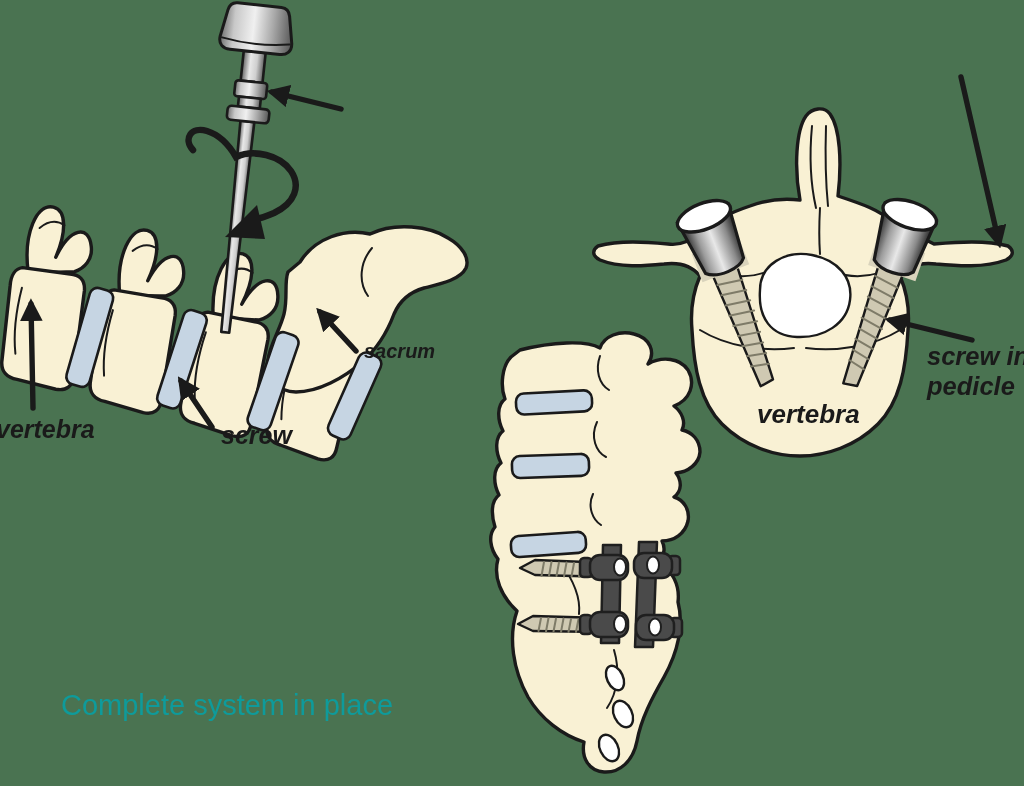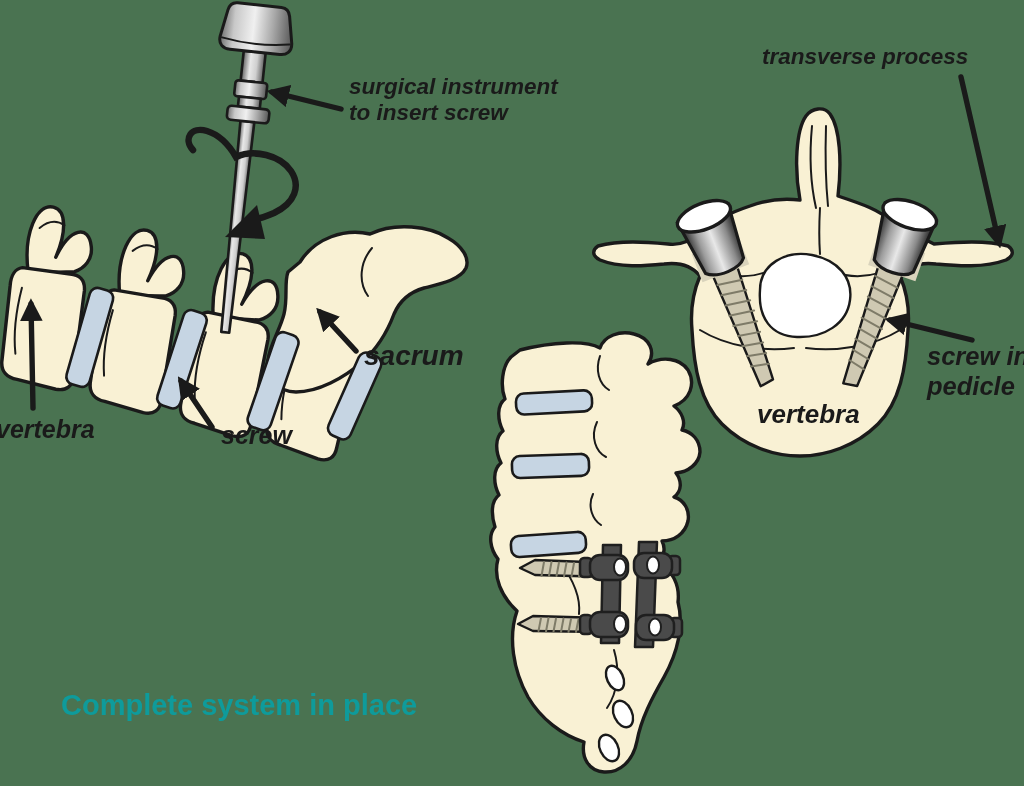--- a/index.html
+++ b/index.html
@@ -27,26 +27,26 @@
   .hole{fill:var(--white);stroke:var(--hardware-outline);stroke-width:2;}
   .foramen{fill:var(--white);stroke:var(--outline);stroke-width:2.4;}
   .lbl{
     position:absolute; font-weight:bold; font-style:italic;
     color:var(--label-text); line-height:1.16; white-space:nowrap;
   }
   .lbl span{display:block;}
   #lbl-instrument{left:349px;top:74px;font-size:22.5px;}
   #lbl-vertebra-lateral{left:-4px;top:415px;font-size:25px;}
   #lbl-disc{left:221px;top:421px;font-size:25px;}
-  #lbl-sacrum{left:364px;top:340px;font-size:28px;}
+  #lbl-sacrum{left:364px;top:340px;font-size:20px;}
   #lbl-transverse{left:762px;top:44px;font-size:22.5px;}
   #lbl-screw-pedicle{left:927px;top:342px;font-size:25.5px;}
   #lbl-vertebra-axial{left:757px;top:399px;font-size:26px;}
   #caption{
-    position:absolute;left:61px;top:689px;font-size:29px;font-weight:bold;
+    position:absolute;left:61px;top:689px;font-size:29px;font-weight:normal;
     color:var(--teal);white-space:nowrap;
   }
 </style>
 </head>
 <body>
 
 <div id="stage">
 
 <svg width="1024" height="786" viewBox="0 0 1024 786">
   <defs>
@@ -234,28 +234,23 @@
       <ellipse class="hole" cx="620" cy="624" rx="6" ry="8.5"></ellipse>
     </g>
     <g>
       <rect class="hw" x="670" y="618" width="12" height="19" rx="4"></rect>
       <rect class="hw" x="636" y="615" width="38" height="25" rx="10"></rect>
       <ellipse class="hole" cx="655" cy="627" rx="6" ry="8.5"></ellipse>
     </g>
   </g>
 </svg>
 
-<div class="lbl" id="lbl-instrument">
-  <span>surgical instrument</span>
-  <span>to insert screw</span>
-</div>
 <div class="lbl" id="lbl-vertebra-lateral">vertebra</div>
 <div class="lbl" id="lbl-disc">screw</div>
 <div class="lbl" id="lbl-sacrum">sacrum</div>
-<div class="lbl" id="lbl-transverse">transverse process</div>
 <div class="lbl" id="lbl-screw-pedicle">
   <span>screw in</span>
   <span>pedicle</span>
 </div>
 <div class="lbl" id="lbl-vertebra-axial">vertebra</div>
 <div id="caption">Complete system in place</div>
 
 </div>
 
 </body></html>

